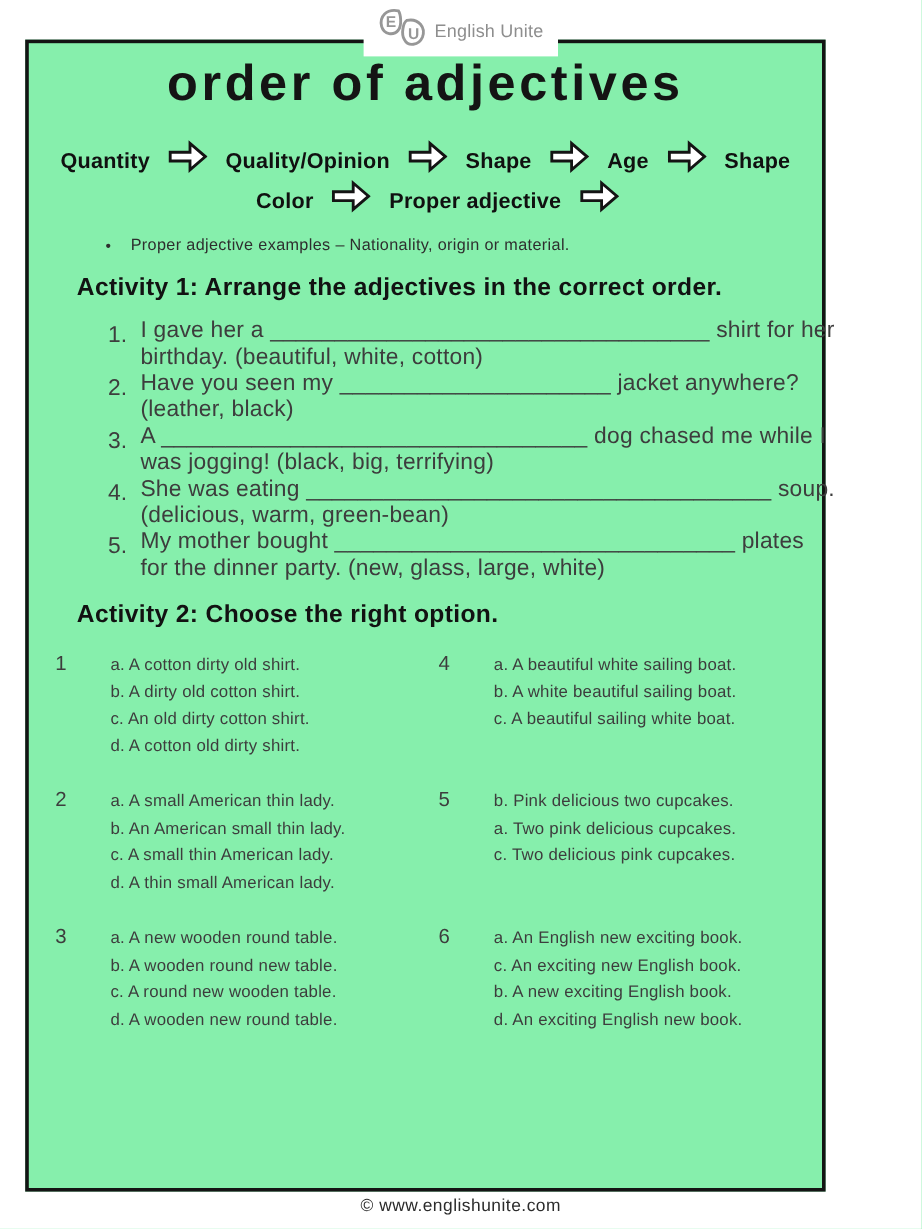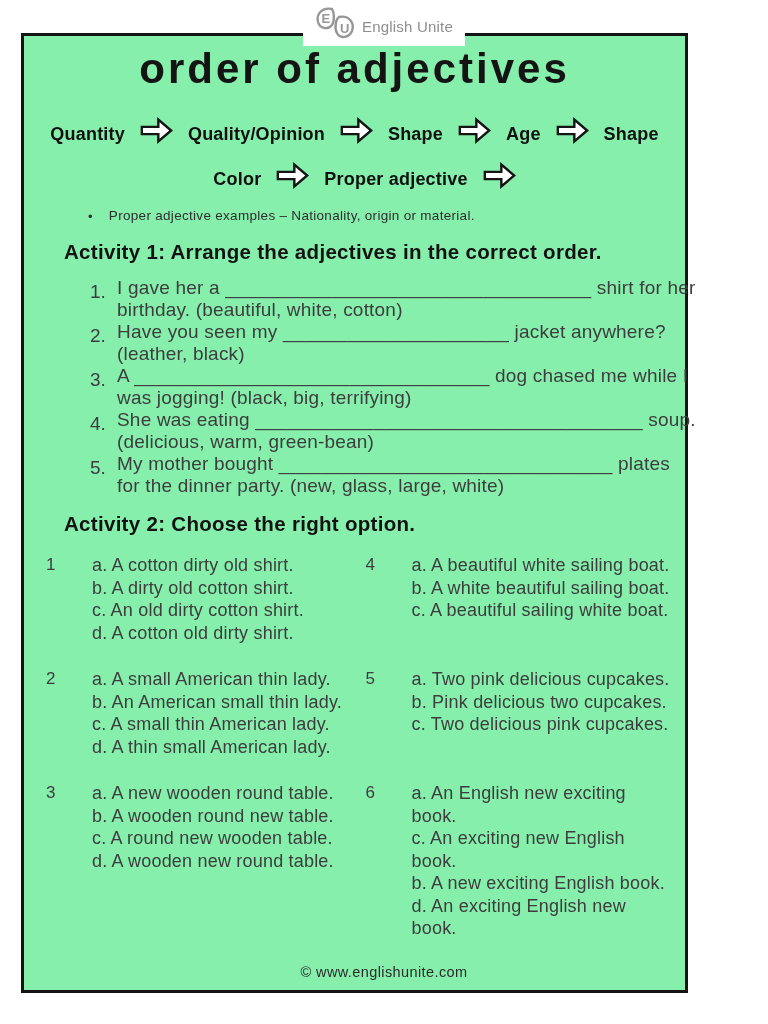--- a/index.html
+++ b/index.html
@@ -34,21 +34,21 @@
     text-align:center;
     font-size:42px;
     font-weight:bold;
     letter-spacing:3px;
     color:#141414;
     text-transform:lowercase;
     line-height:46px;
   }
   .flow { display:flex; justify-content:center; align-items:flex-end; gap:11px; }
   .flow-row1 { margin-top:24px; }
-  .flow-row2 { margin-top:16px;padding-left:24px; }
+  .flow-row2 { margin-top:4px;padding-left:24px; }
   .flow-label { font-size:18px; font-weight:bold; color:#101010; letter-spacing:0.2px; }
   .arrow-icon { display:inline-flex; align-items:center; margin:0 4px; }
   .note {
     margin:18px 0 0 64px;
     display:flex; align-items:flex-start; gap:16px;
     font-size:13.5px; color:#2e2e2e; letter-spacing:0.3px;
   }
   .note-bullet { font-size:13px; line-height:17px; }
   .act-heading {
     margin:15px 0 0 40px;
@@ -61,24 +61,24 @@
   .act1-text { flex:1; font-size:19px; line-height:22px; color:#3d3d3d; letter-spacing:0.2px; word-break:break-word; }
   .mcq-grid {
     display:grid;
     grid-template-columns:1fr 1fr;
     margin:18px 10px 0 22px;
     column-gap:10px;
   }
   .q { display:flex; margin-bottom:24px; }
   .q-num { width:46px; flex:none; font-size:17px; color:#3d3d3d; padding-top:1px; }
   .q-options { flex:1; }
-  .q-opt { font-size:18px; line-height:22.5px; color:#3d3d3d; letter-spacing:0.2px; }
+  .q-opt { font-size:14px; line-height:22.5px; color:#3d3d3d; letter-spacing:0.2px; }
   .footer {
     position:absolute;
-    top:964px; left:0; width:768px;
+    top:997px; left:0; width:768px;
     text-align:center;
     font-size:14.5px; color:#2b2b2b; letter-spacing:0.4px;
   }
 </style>
 </head>
 <body>
 
 <div class="logo">
   <span>
     <svg width="42" height="36" viewBox="0 0 42 36">
@@ -199,22 +199,22 @@
         <div class="q-opt">a. A small American thin lady.</div>
         <div class="q-opt">b. An American small thin lady.</div>
         <div class="q-opt">c. A small thin American lady.</div>
         <div class="q-opt">d. A thin small American lady.</div>
       </div>
     </div>
 
     <div class="q">
       <span class="q-num">5</span>
       <div class="q-options">
+        <div class="q-opt">b. Pink delicious two cupcakes.</div>
         <div class="q-opt">a. Two pink delicious cupcakes.</div>
-        <div class="q-opt">b. Pink delicious two cupcakes.</div>
         <div class="q-opt">c. Two delicious pink cupcakes.</div>
       </div>
     </div>
 
     <div class="q">
       <span class="q-num">3</span>
       <div class="q-options">
         <div class="q-opt">a. A new wooden round table.</div>
         <div class="q-opt">b. A wooden round new table.</div>
         <div class="q-opt">c. A round new wooden table.</div>

